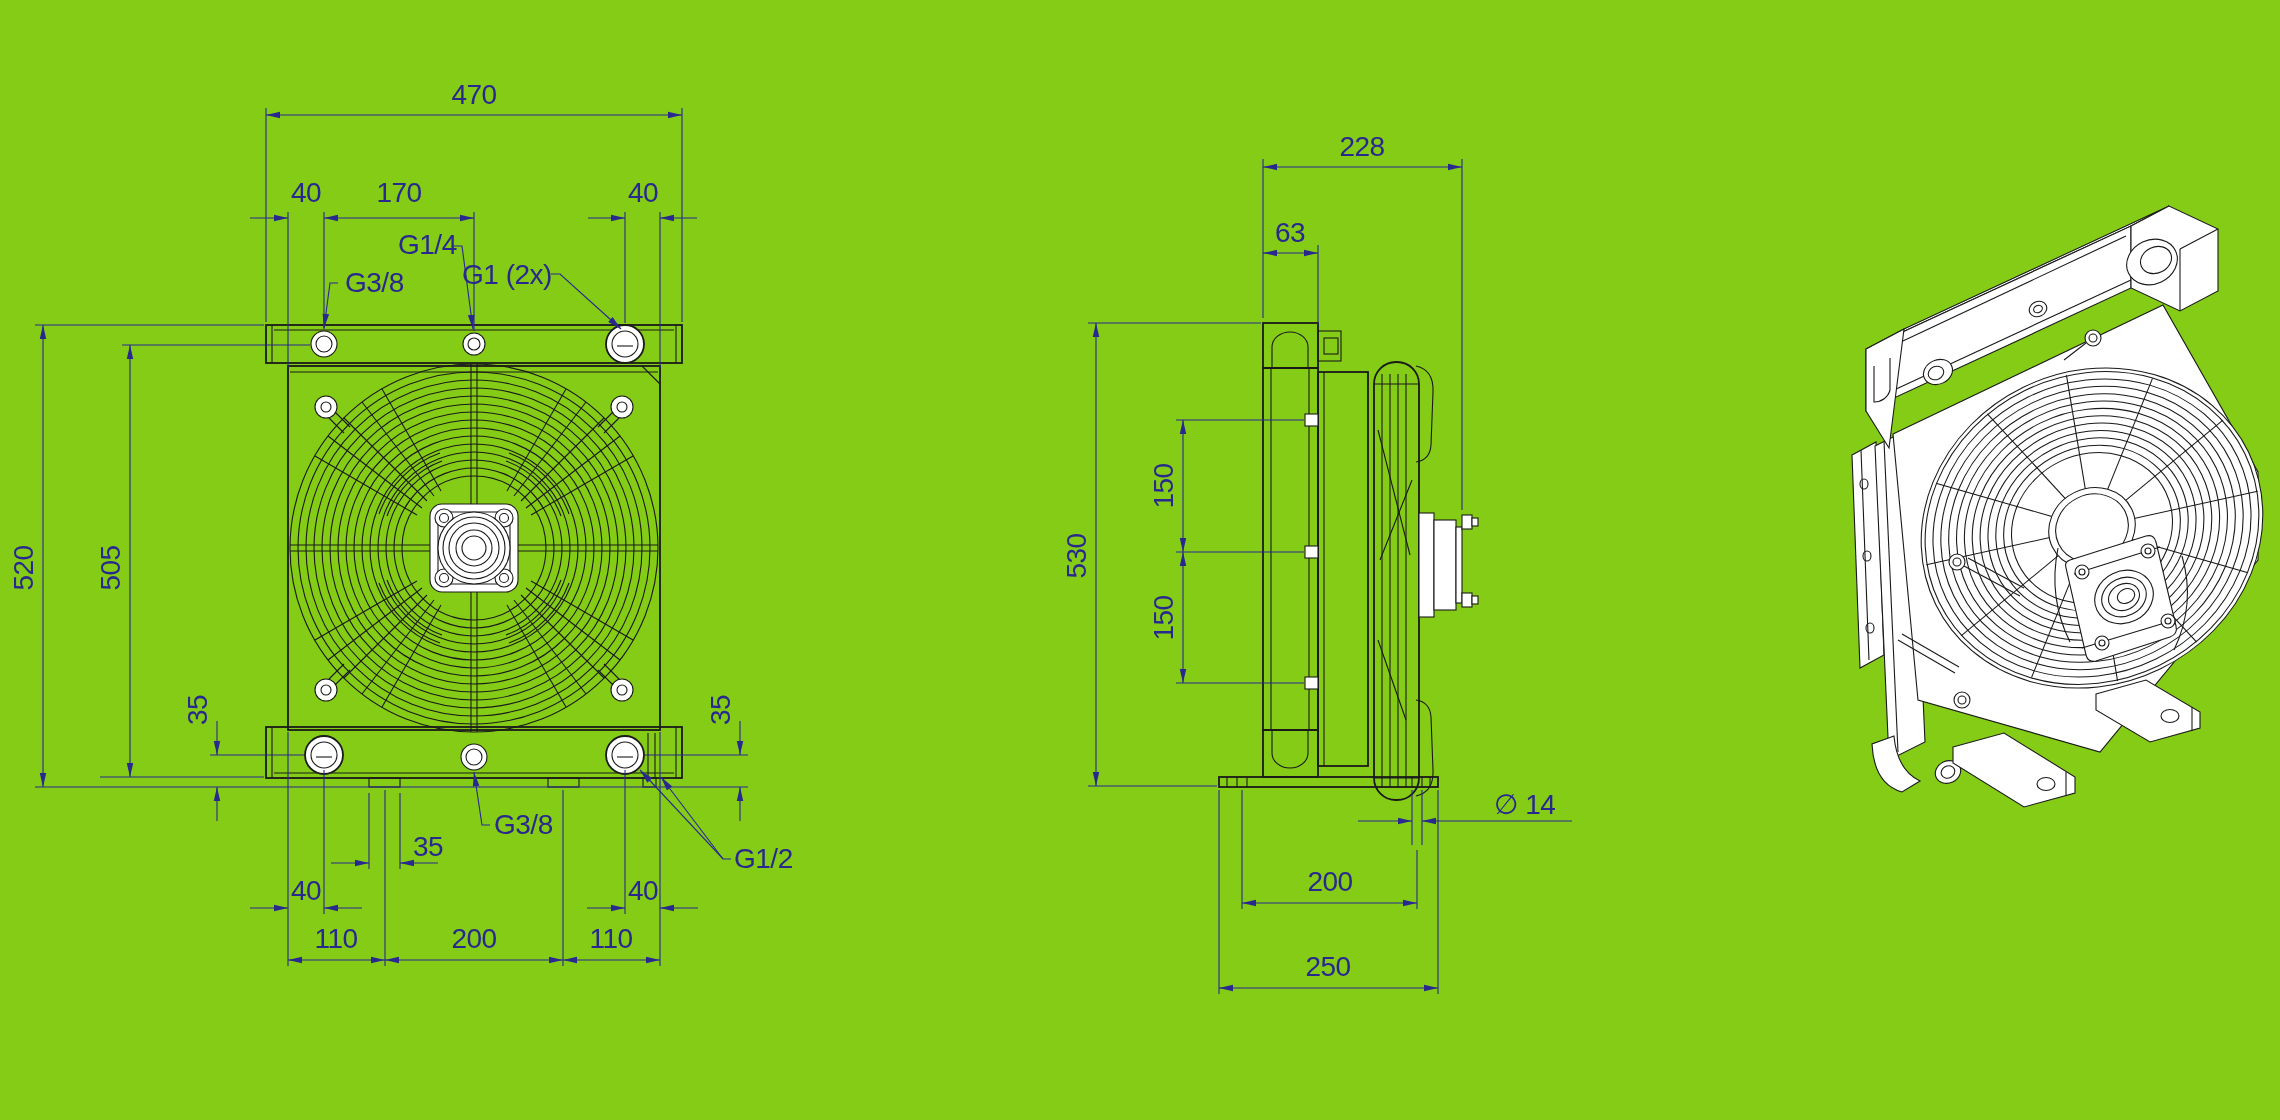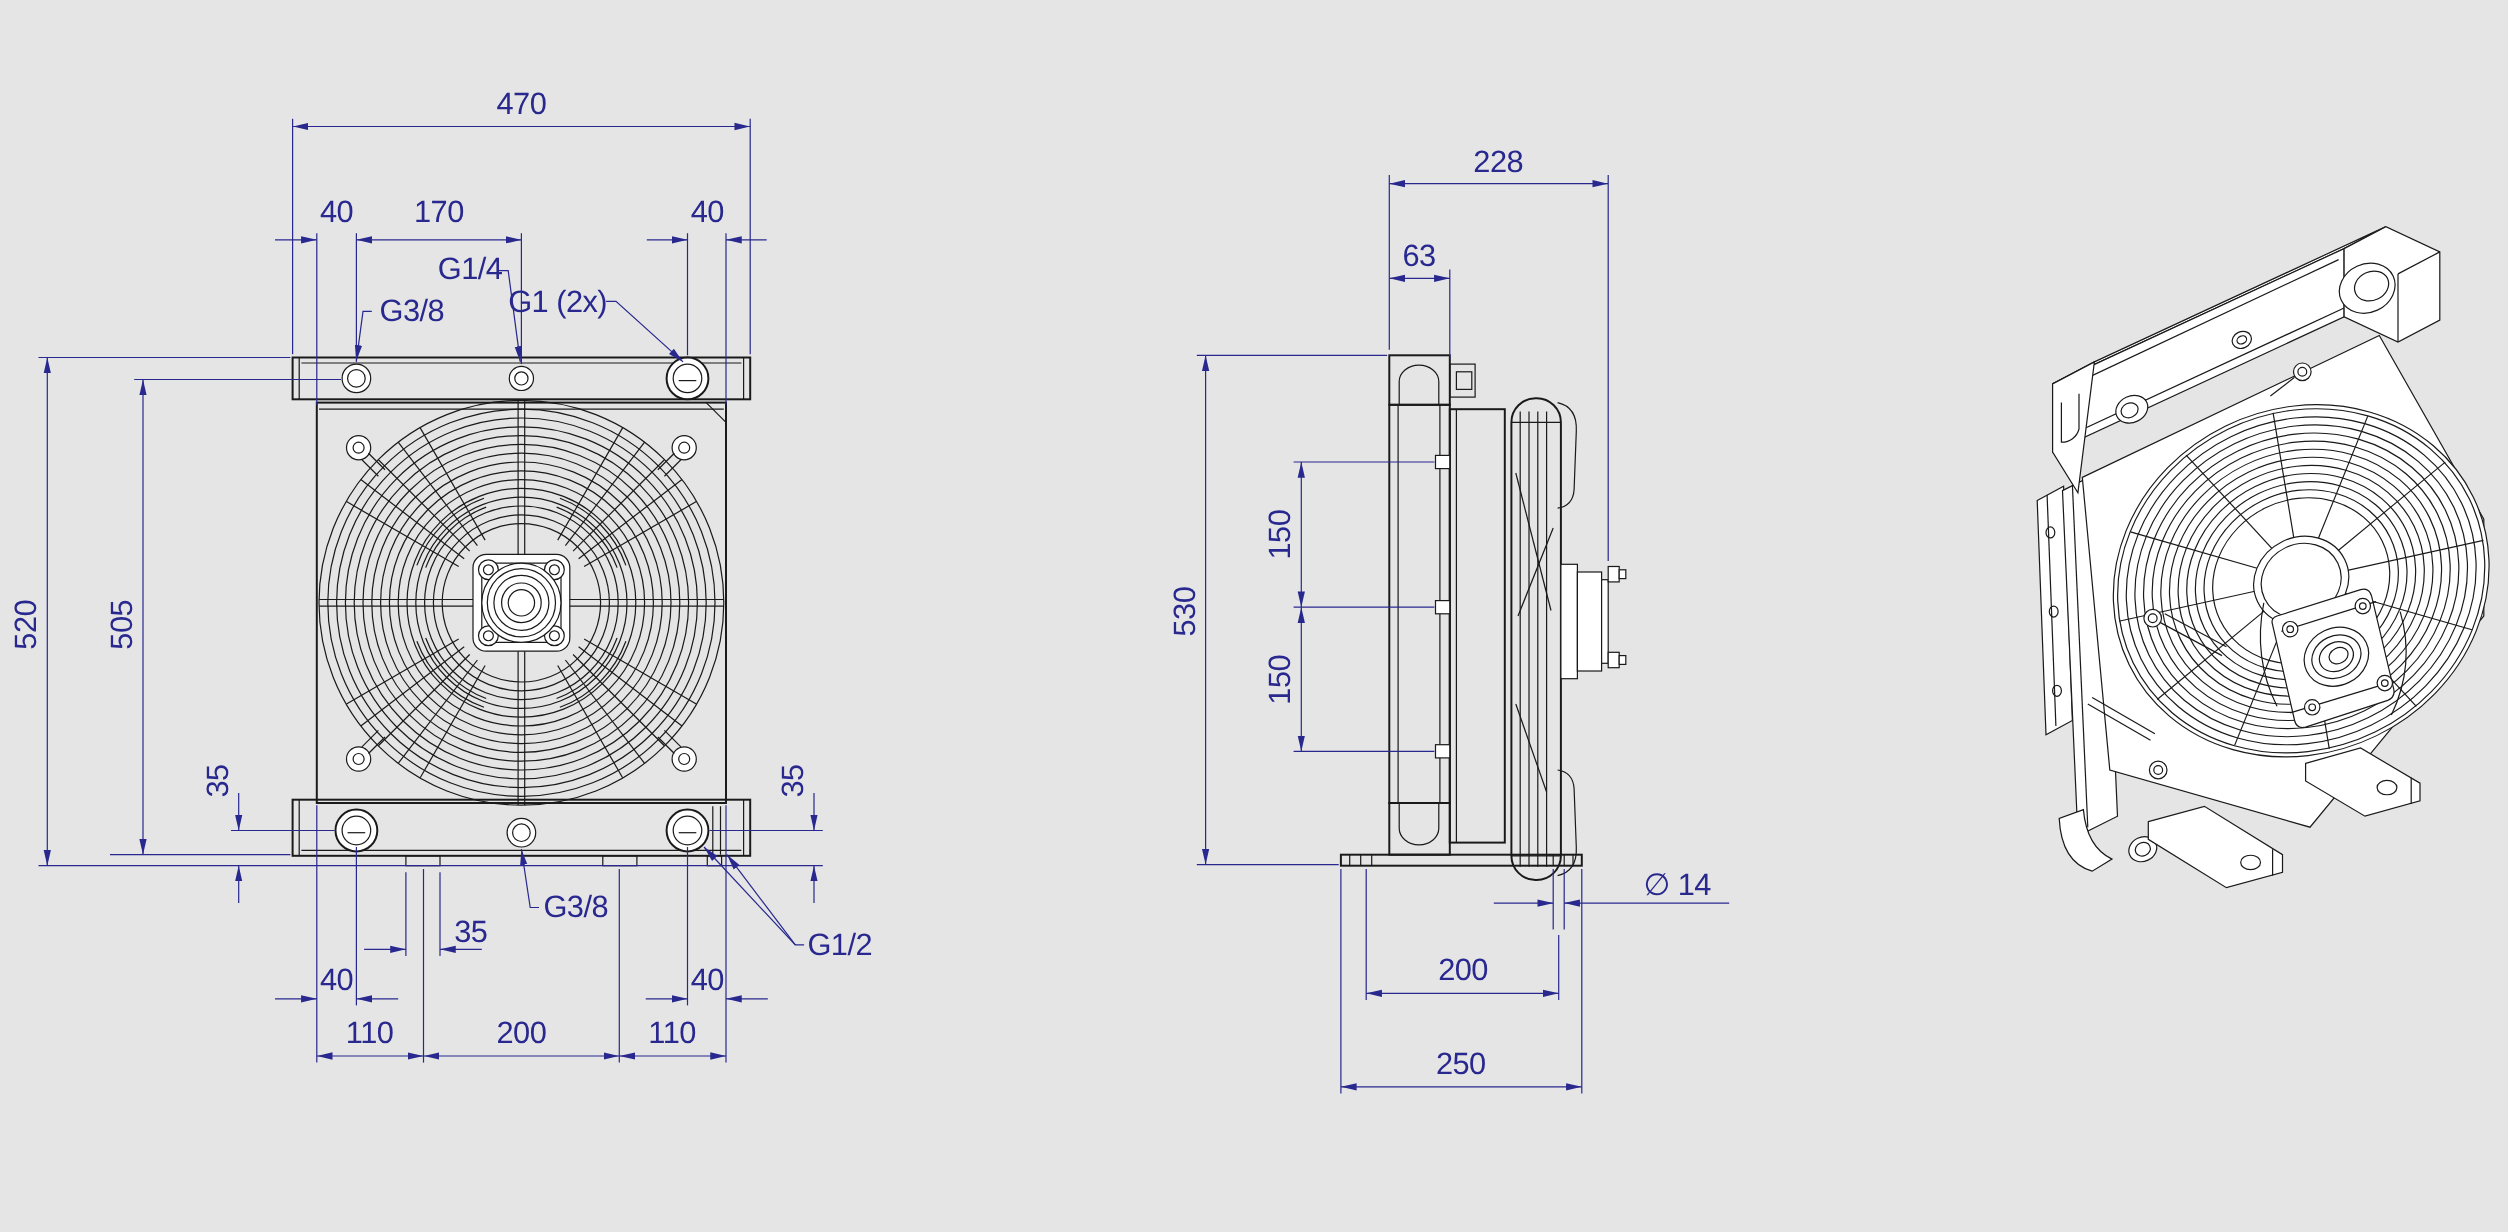--- a/index.html
+++ b/index.html
@@ -1,16 +1,16 @@
 <!DOCTYPE html>
 <html><head>
 <meta charset="utf-8">
 <style>
   html,body{margin:0;padding:0;background:#ffffff;}
-  .sheet{position:relative;width:2280px;height:1120px;background:#e5e5e5;overflow:hidden;}
+  .sheet{position:relative;width:2280px;height:1120px;background:#84cc16;overflow:hidden;}
   svg{display:block;}
   .geo{stroke:#1a1a1a;fill:none;stroke-width:1.1;}
   .geo2{stroke:#1a1a1a;fill:none;stroke-width:1.8;}
   .geow{stroke:#1a1a1a;fill:#ffffff;stroke-width:1.1;}
   .geow2{stroke:#1a1a1a;fill:#ffffff;stroke-width:1.8;}
   .dim{stroke:#28288f;fill:none;stroke-width:1.1;}
   .dimtxt{fill:#28288f;font-family:"Liberation Sans","DejaVu Sans",sans-serif;font-size:28px;letter-spacing:-0.5px;}
   .mid{text-anchor:middle;}
 </style>
 </head>

